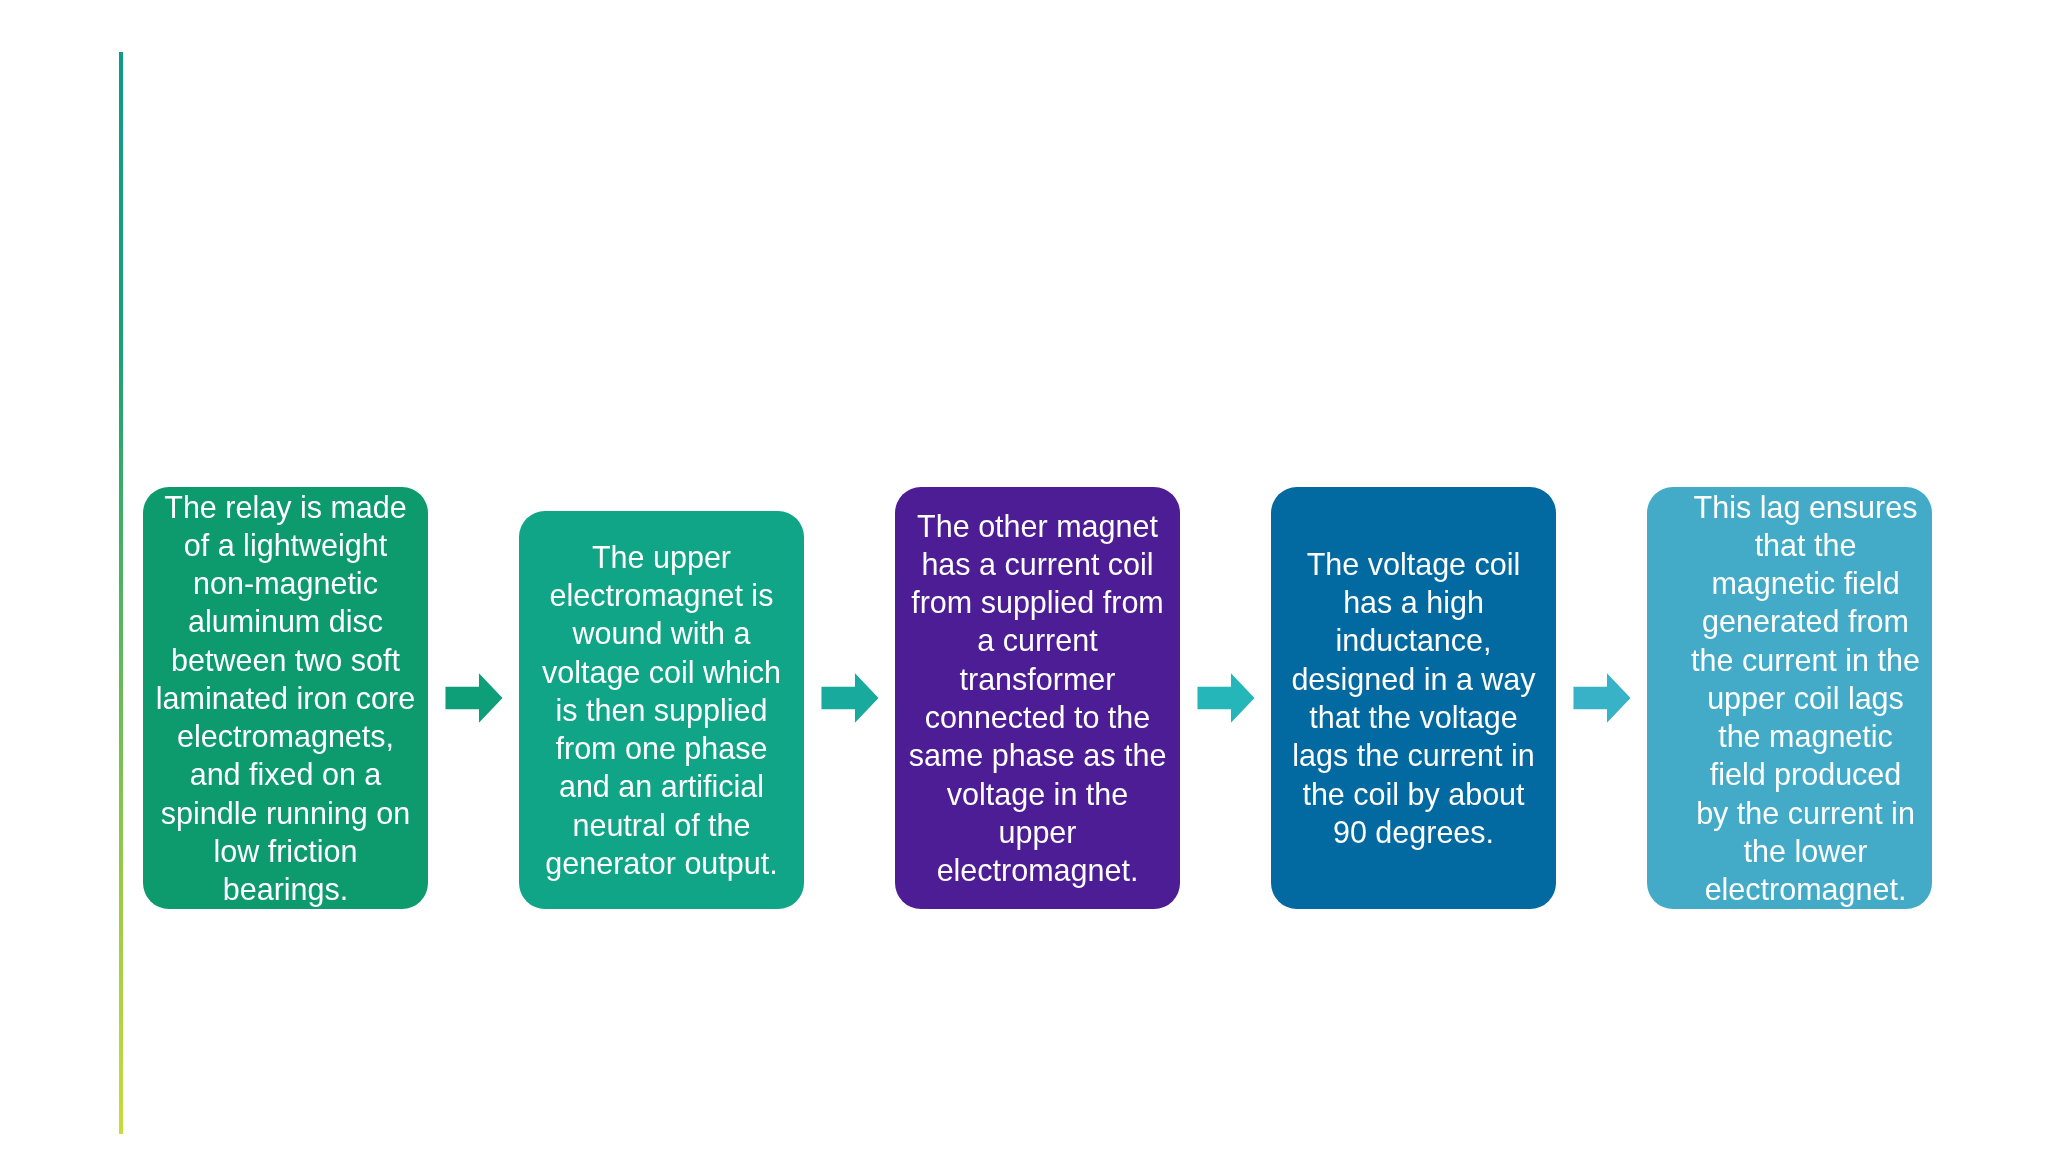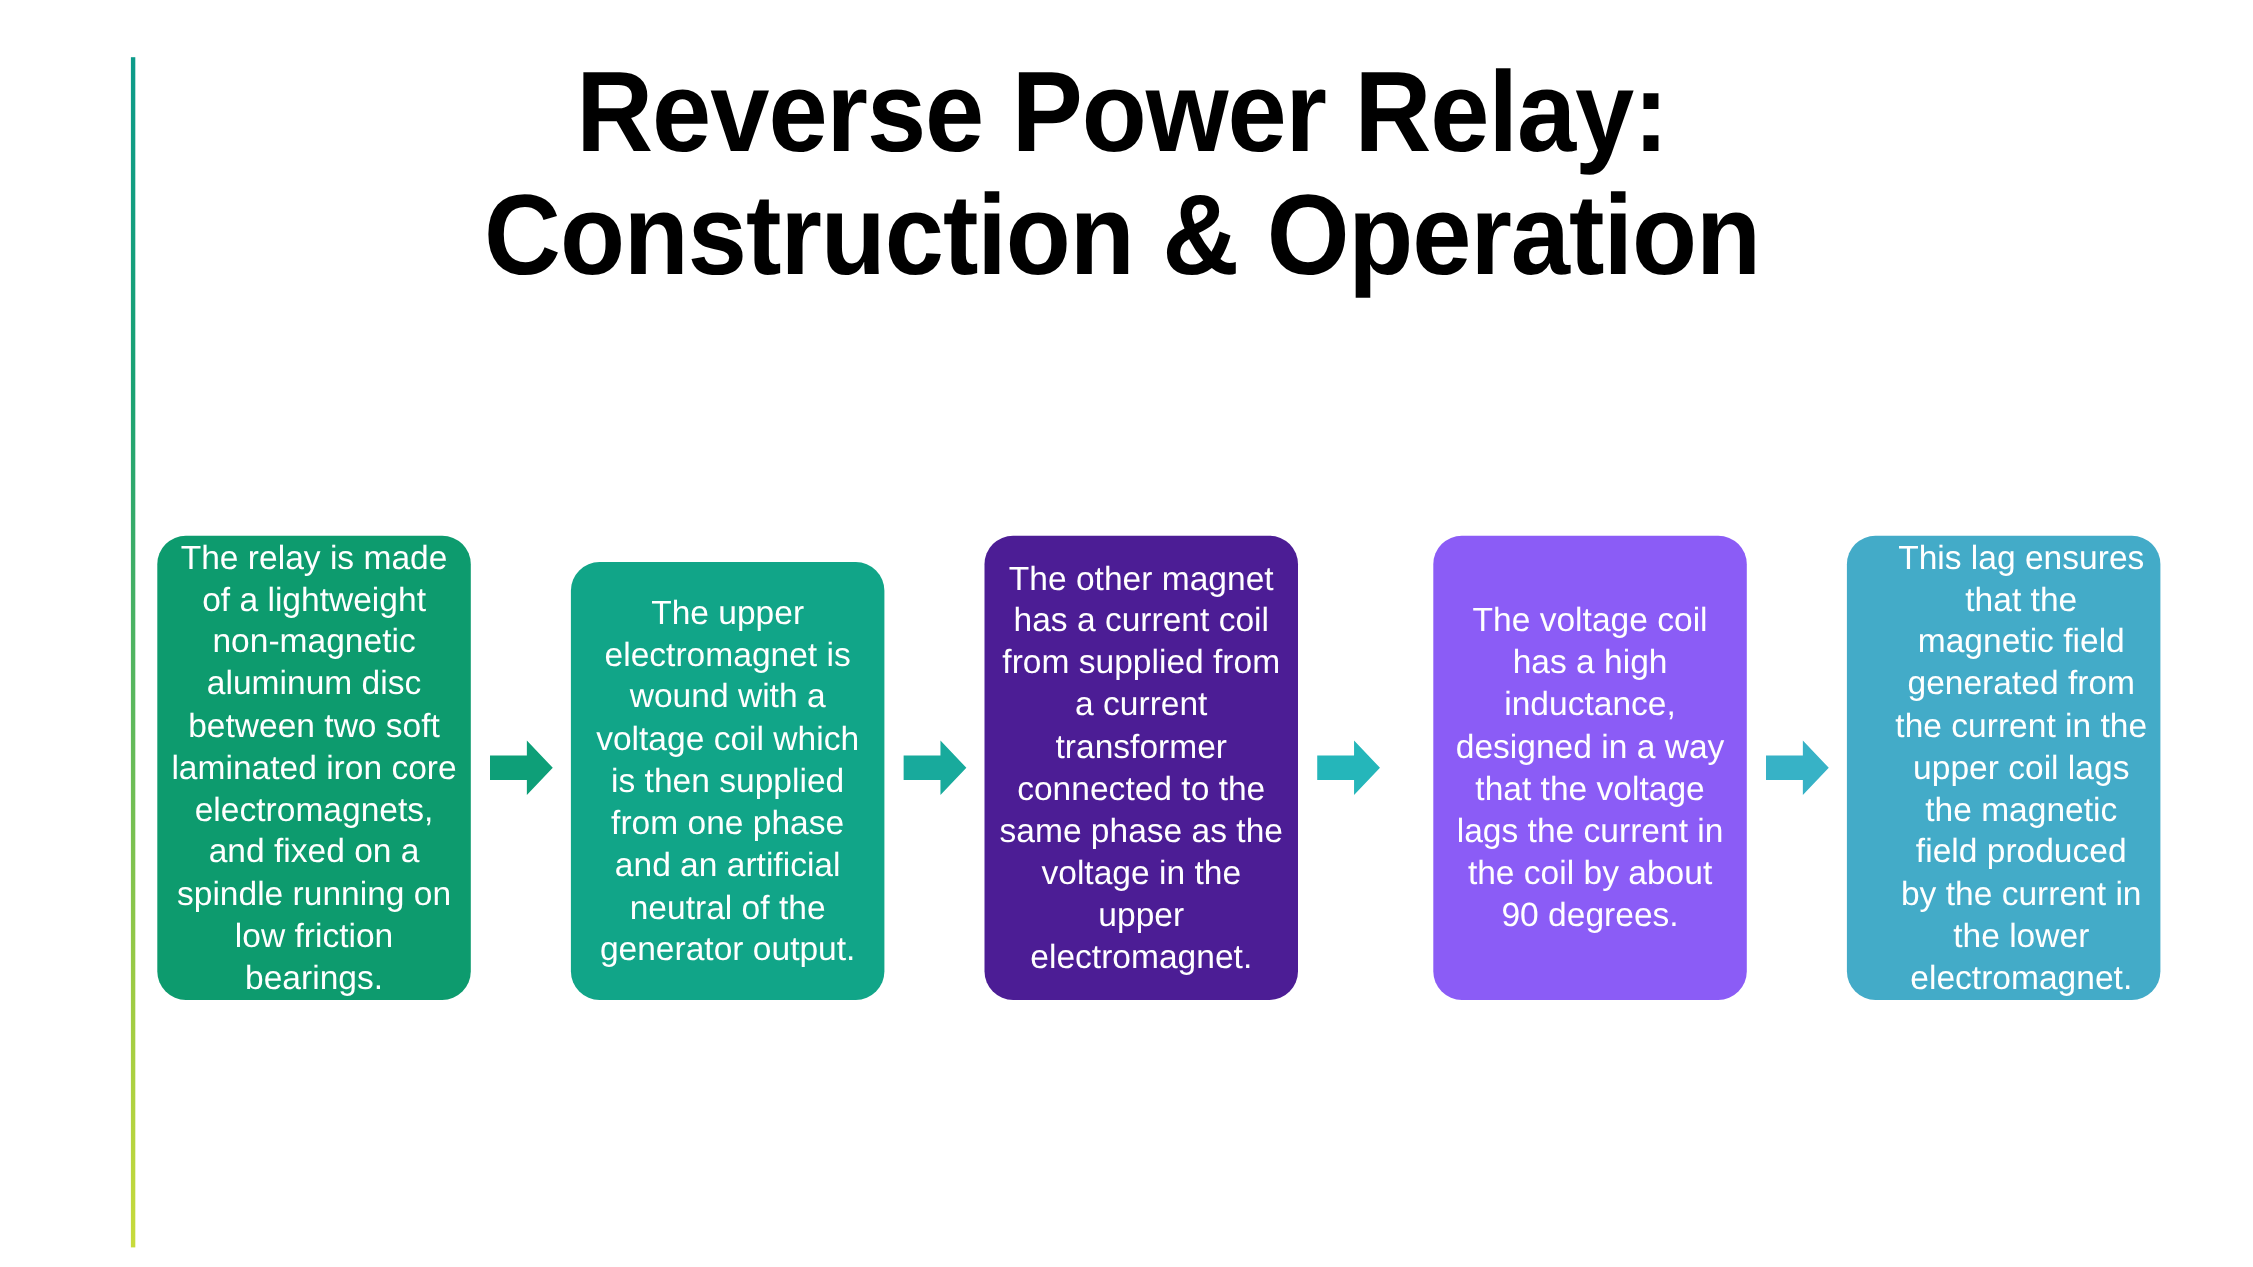--- a/index.html
+++ b/index.html
@@ -101,24 +101,20 @@
     display: block;
   }
 </style>
 </head>
 <body>
 
 <div id="slide">
 
   <div id="accent-rule"></div>
 
-  <div id="title-block">
-    <span class="title-line">Reverse Power Relay:</span>
-    <span class="title-line">Construction &amp; Operation</span>
-  </div>
 
   <div id="process-chain">
 
     <div class="process-step" style="background:#0d9b6e;">
       <span class="step-text">The relay is made of a lightweight non-magnetic aluminum disc between two soft laminated iron core electromagnets, and fixed on a spindle running on low friction bearings.</span>
     </div>
 
     <div class="step-connector">
       <svg class="arrow-glyph" viewBox="0 0 100 100">
         <polygon points="4,32 58,32 58,10 96,50 58,90 58,68 4,68" fill="#0e9f78"></polygon>
@@ -138,21 +134,21 @@
     <div class="process-step" style="background:#4c1d95;">
       <span class="step-text">The other magnet has a current coil from supplied from a current transformer connected to the same phase as the voltage in the upper electromagnet.</span>
     </div>
 
     <div class="step-connector">
       <svg class="arrow-glyph" viewBox="0 0 100 100">
         <polygon points="4,32 58,32 58,10 96,50 58,90 58,68 4,68" fill="#25b6ba"></polygon>
       </svg>
     </div>
 
-    <div class="process-step" style="background:#8b5cf6;margin-left:32px;">
+    <div class="process-step" style="background:#0369a1;">
       <span class="step-text">The voltage coil has a high inductance, designed in a way that the voltage lags the current in the coil by about 90 degrees.</span>
     </div>
 
     <div class="step-connector">
       <svg class="arrow-glyph" viewBox="0 0 100 100">
         <polygon points="4,32 58,32 58,10 96,50 58,90 58,68 4,68" fill="#37b2c6"></polygon>
       </svg>
     </div>
 
     <div class="process-step" style="background:#43abc8;padding-left:44px;">

